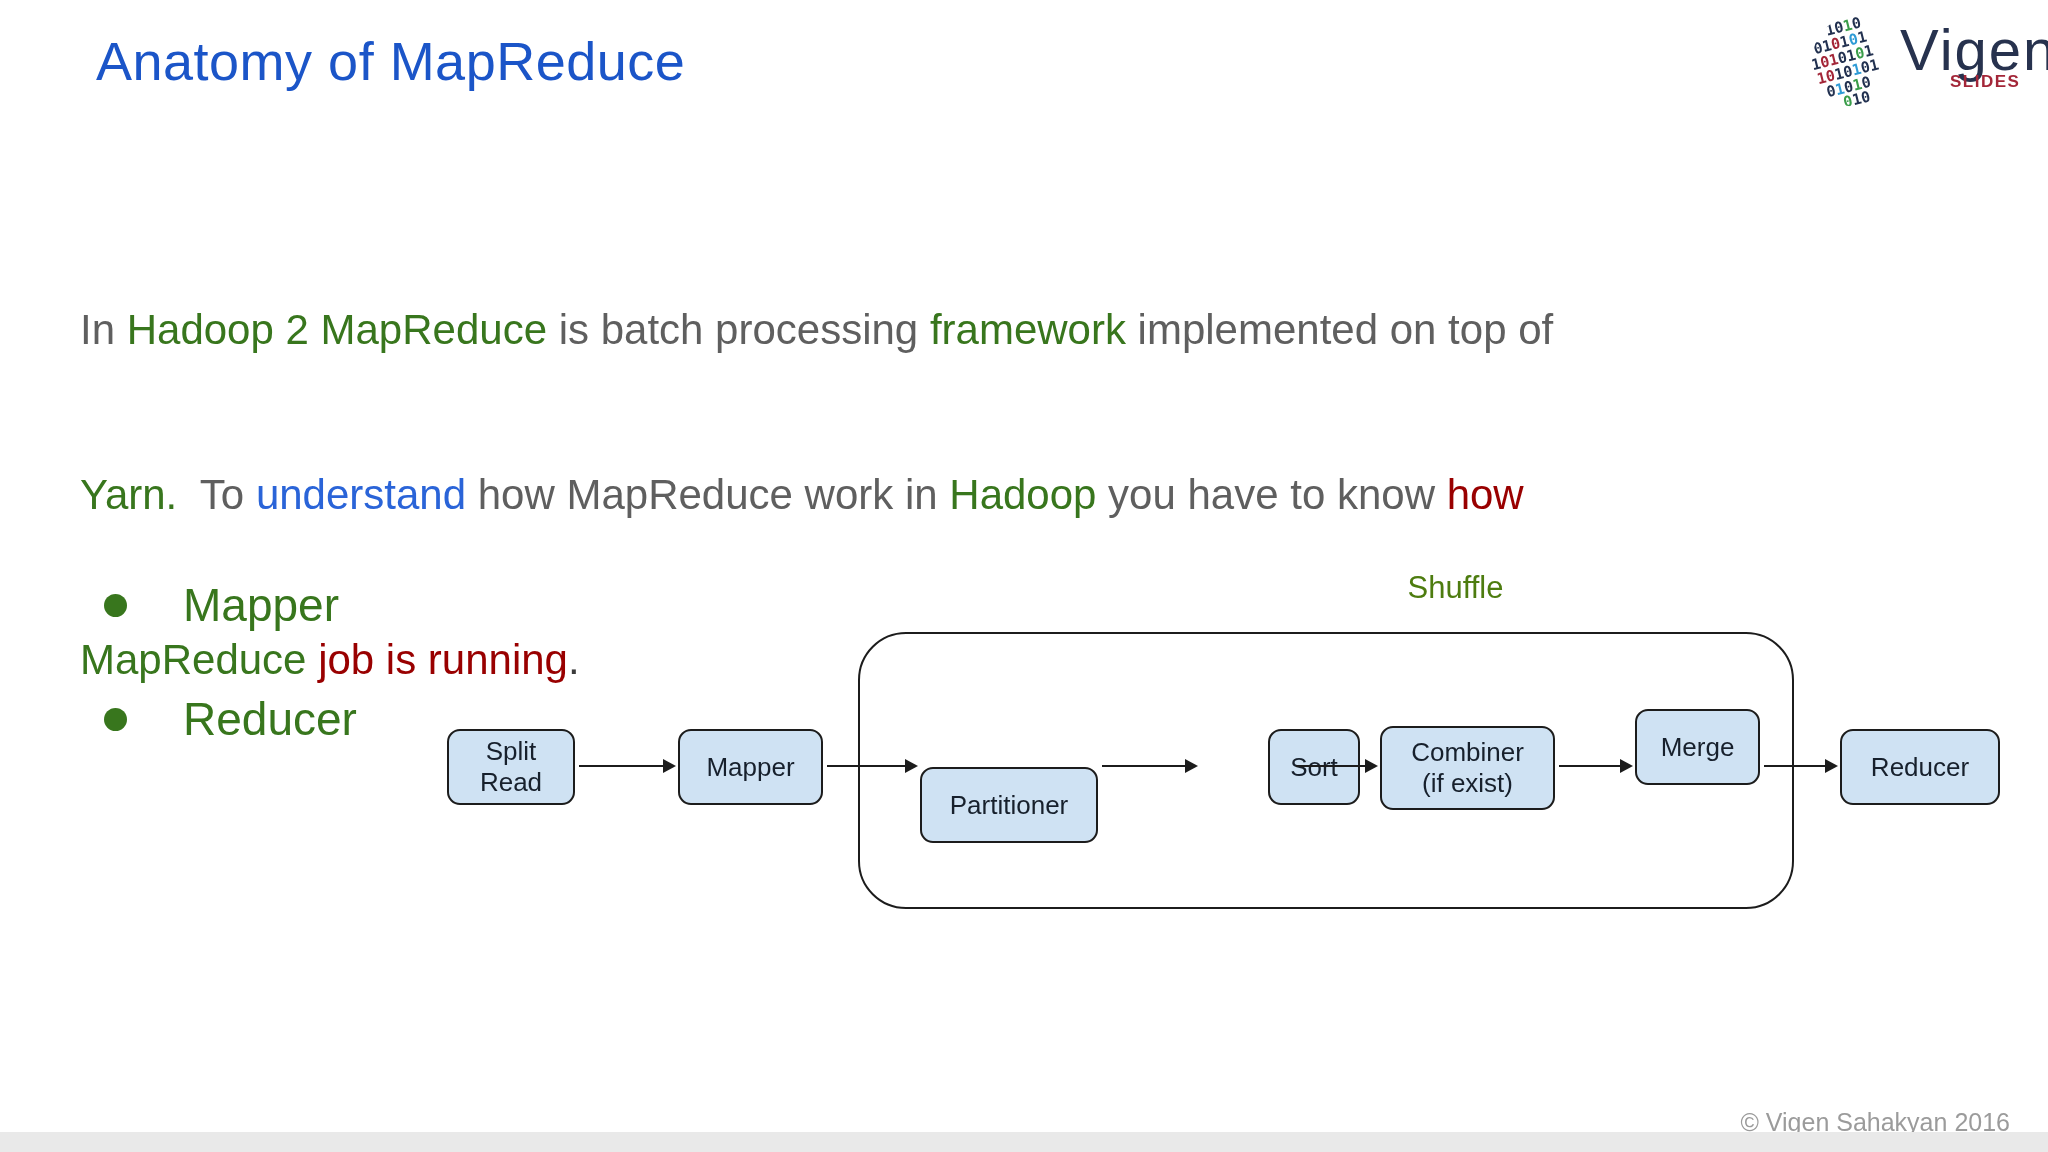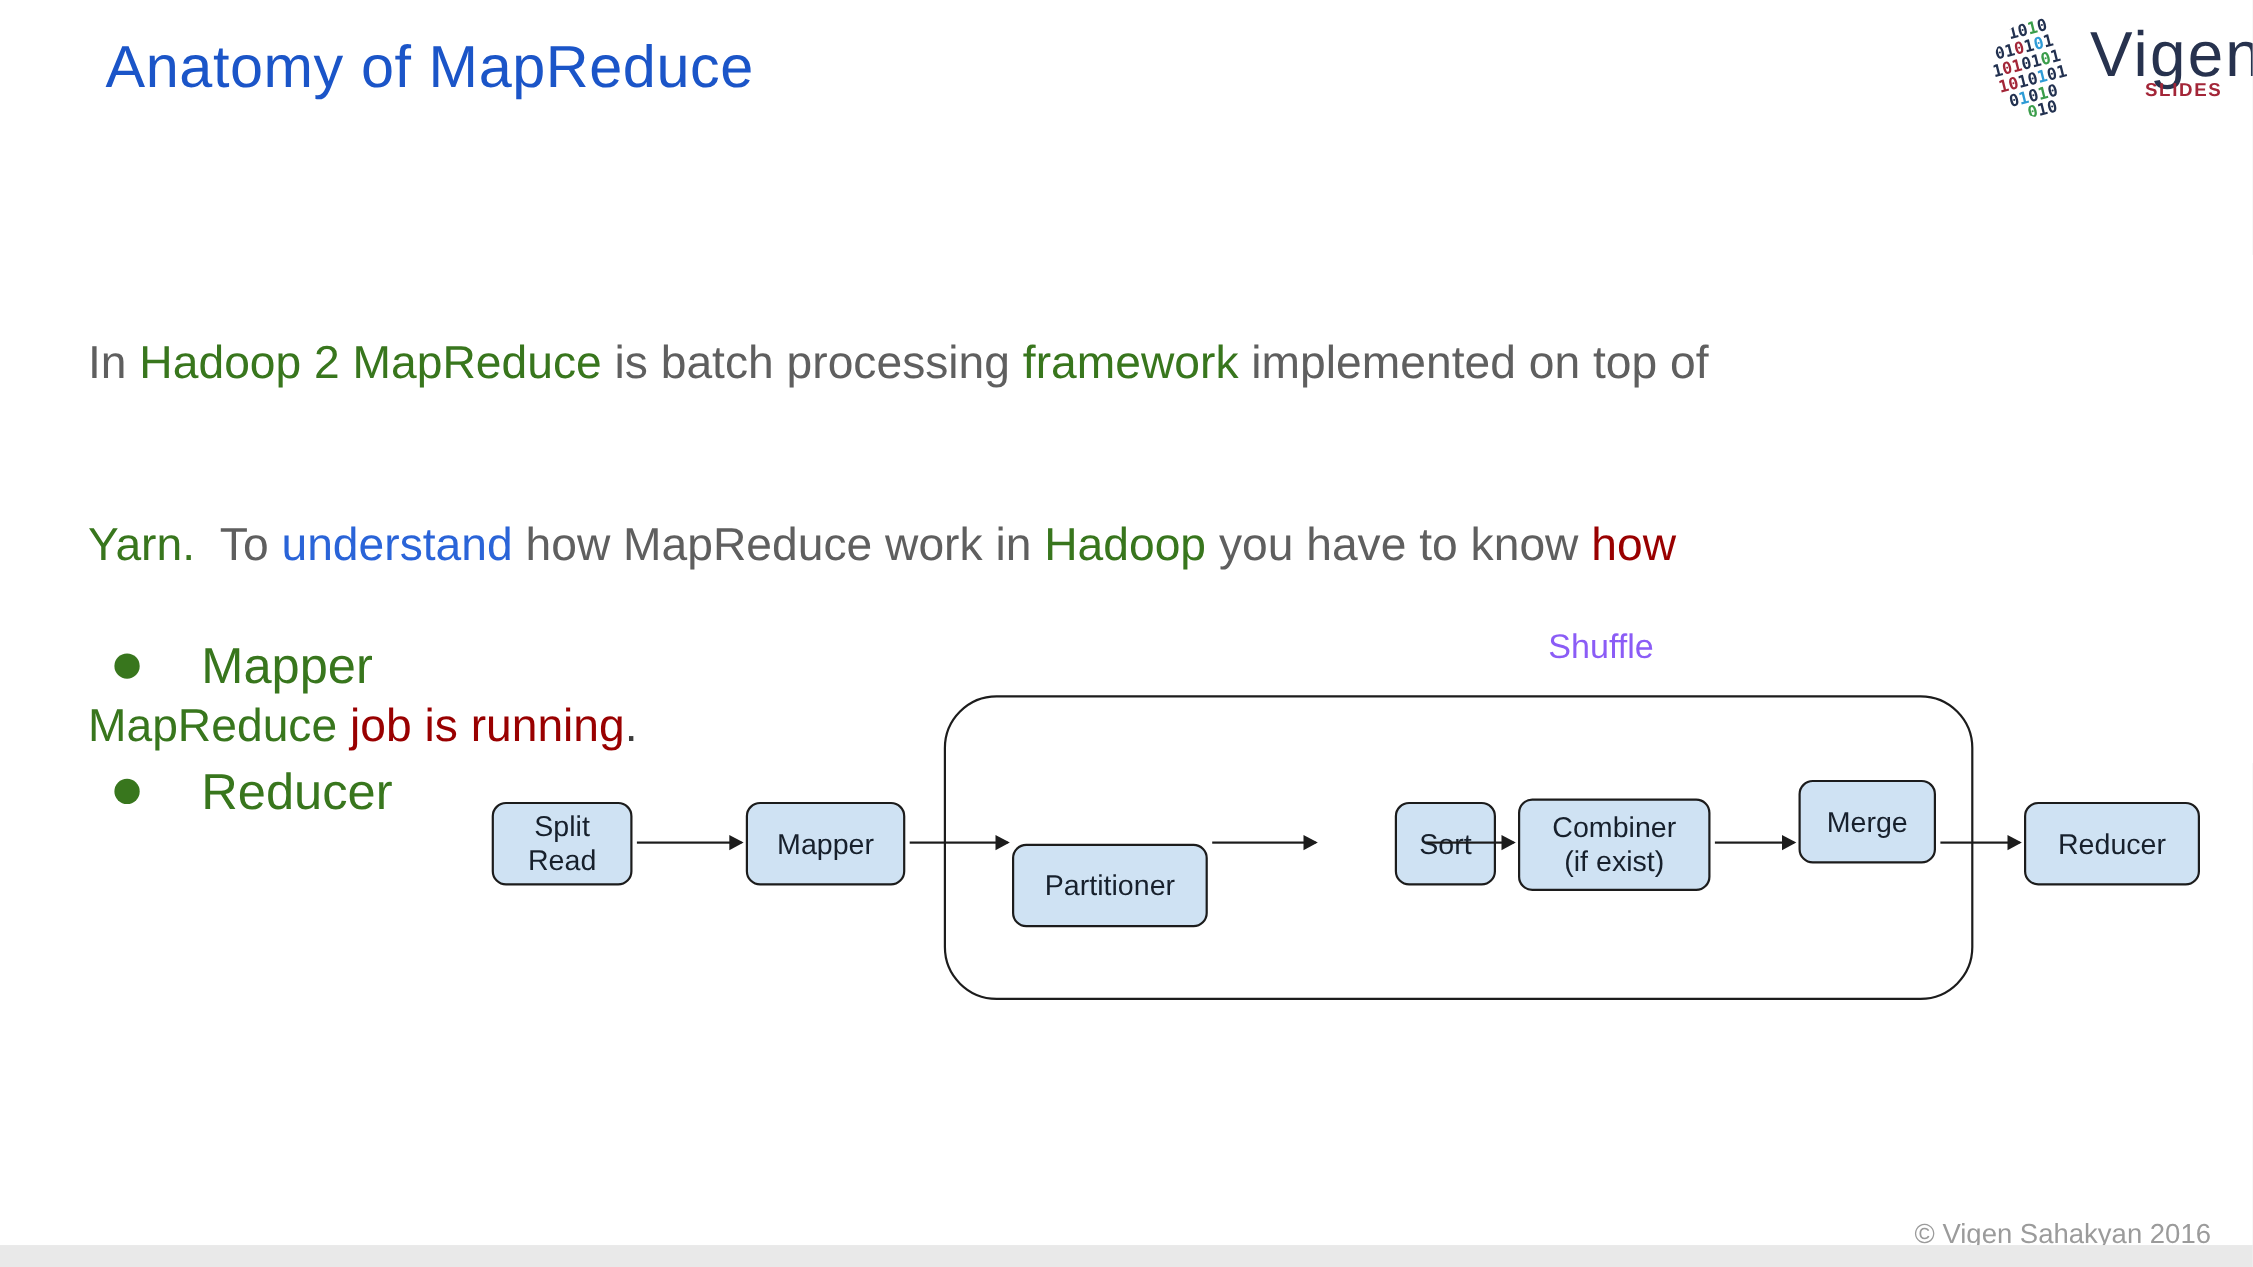--- a/index.html
+++ b/index.html
@@ -46,21 +46,21 @@
   .bullet-label{margin-left:56px;font-size:46px;color:var(--green);}
 
   
   .diagram{position:absolute;left:0;top:0;width:2048px;height:1152px;pointer-events:none;}
   .shuffle-group{
     position:absolute;left:858px;top:632px;width:932px;height:273px;
     border:2px solid var(--line);border-radius:48px;
   }
   .shuffle-label{
     position:absolute;left:1378px;top:570px;width:155px;text-align:center;
-    font-size:31px;color:#8b5cf6;
+    font-size:31px;color:#4d7c0f;
   }
   .node{
     position:absolute;display:flex;align-items:center;justify-content:center;
     background:var(--box-fill);border:2px solid var(--box-border);border-radius:13px;
     font-size:26px;color:var(--box-text);text-align:center;line-height:31px;
     white-space:pre-line;box-sizing:border-box;
   }
   .arrow{position:absolute;top:765px;height:2px;background:var(--line);}
   .arrow::after{
     content:"";position:absolute;right:-2px;top:-6px;width:0;height:0;

